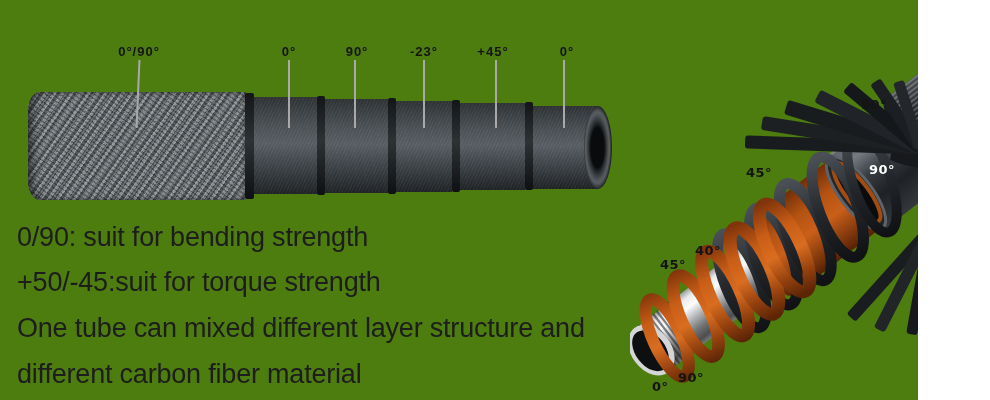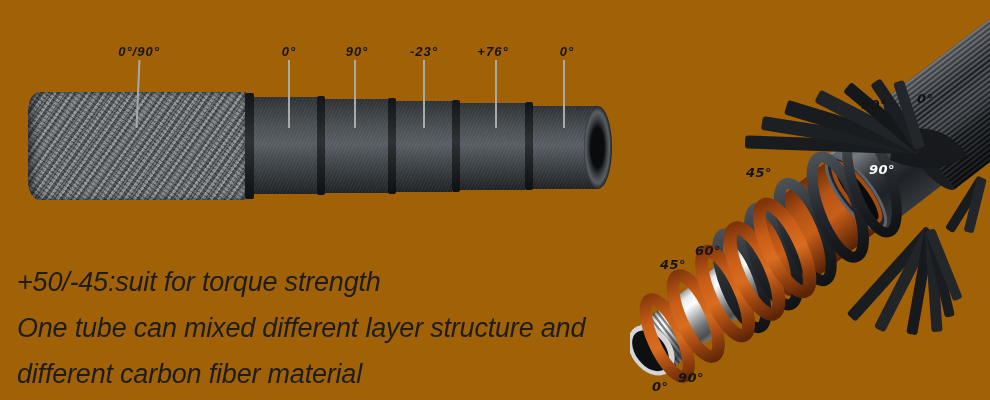--- a/index.html
+++ b/index.html
@@ -1,17 +1,17 @@
 <!DOCTYPE html>
 <html><head>
 <meta charset="utf-8">
 <style>
   html,body{margin:0;padding:0;background:#fff;}
-  #canvas{position:relative;width:990px;height:400px;background:#a16207;overflow:hidden;
-          font-family:"Liberation Sans",sans-serif;font-style:italic;}
+  #canvas{position:relative;width:918px;height:400px;background:#4d7c0f;overflow:hidden;
+          font-family:"Liberation Sans",sans-serif;}
 
   
   .dlabel{position:absolute;top:44px;transform:translateX(-50%);
           font-size:13px;font-weight:bold;letter-spacing:1px;color:#151515;white-space:nowrap;}
   .leader{position:absolute;top:60px;width:1.5px;height:68px;background:#a9a9a9;z-index:5;}
   .seg{position:absolute;}
   .seg-braid{left:28px;top:92px;width:219px;height:108px;
      border-radius:12px 3px 3px 12px / 18px 4px 4px 18px;
      background:
        repeating-linear-gradient(125deg, rgba(255,255,255,.16) 0 1.5px, rgba(255,255,255,0) 1.5px 4.5px),
@@ -40,21 +40,21 @@
 </style>
 </head>
 <body>
 
 <div id="canvas">
 
   <span class="dlabel" style="left:139px">0°/90°</span>
   <span class="dlabel" style="left:289px">0°</span>
   <span class="dlabel" style="left:357px">90°</span>
   <span class="dlabel" style="left:424px">-23°</span>
-  <span class="dlabel" style="left:493px">+76°</span>
+  <span class="dlabel" style="left:493px">+45°</span>
   <span class="dlabel" style="left:567px">0°</span>
 
   <div class="leader" style="left:137px;transform:rotate(2.5deg)"></div>
   <div class="leader" style="left:288px"></div>
   <div class="leader" style="left:354px"></div>
   <div class="leader" style="left:423px"></div>
   <div class="leader" style="left:495px"></div>
   <div class="leader" style="left:563px"></div>
 
   <div class="seg seg-braid"></div>
@@ -63,20 +63,21 @@
   <div class="ring" style="left:317px;top:96px;width:8px;height:99px"></div>
   <div class="seg seg-dark" style="left:325px;top:99px;width:63px;height:94px"></div>
   <div class="ring" style="left:388px;top:98px;width:8px;height:96px"></div>
   <div class="seg seg-dark" style="left:396px;top:101px;width:56px;height:91px"></div>
   <div class="ring" style="left:452px;top:100px;width:8px;height:92px"></div>
   <div class="seg seg-dark" style="left:460px;top:103px;width:65px;height:87px"></div>
   <div class="ring" style="left:525px;top:102px;width:8px;height:88px"></div>
   <div class="seg seg-dark" style="left:533px;top:106px;width:65px;height:83px"></div>
   <div class="endcap"></div>
 
+  <div class="desc-line" style="top:222px">0/90: suit for bending strength</div>
   <div class="desc-line" style="top:267px">+50/-45:suit for torque strength</div>
   <div class="desc-line" style="top:359px">different carbon fiber material</div>
   <div class="desc-line" style="top:313px">One tube can mixed different layer structure and</div>
 
   <svg id="r3" viewBox="0 0 360 400">
     <defs>
       <linearGradient id="gSilver" x1="0" y1="-28" x2="0" y2="28" gradientUnits="userSpaceOnUse">
         <stop offset="0" stop-color="#8f9092"></stop>
           <stop offset=".14" stop-color="#e9eaeb"></stop>
         <stop offset=".3" stop-color="#fdfdfd"></stop>
@@ -187,18 +188,18 @@
       <rect x="-95" y="-6.5" width="95" height="13" rx="3" fill="#15181b" transform="rotate(40)"></rect>
       <rect x="-80" y="-6" width="80" height="12" rx="3" fill="#1b1e22" transform="rotate(56)"></rect>
       <rect x="-70" y="-5.5" width="70" height="11" rx="3" fill="#23262a" transform="rotate(72)"></rect>
     </g>
   </svg>
 
   <span class="r3label" style="left:861px;top:97px">90°</span>
   <span class="r3label" style="left:917px;top:91px">0°</span>
   <span class="r3label" style="left:746px;top:165px">45°</span>
   <span class="r3label light" style="left:869px;top:162px">90°</span>
-  <span class="r3label" style="left:695px;top:243px">60°</span>
+  <span class="r3label" style="left:695px;top:243px">40°</span>
   <span class="r3label" style="left:660px;top:257px">45°</span>
   <span class="r3label" style="left:678px;top:370px">90°</span>
   <span class="r3label" style="left:652px;top:379px">0°</span>
 
 </div>
 
 </body></html>

